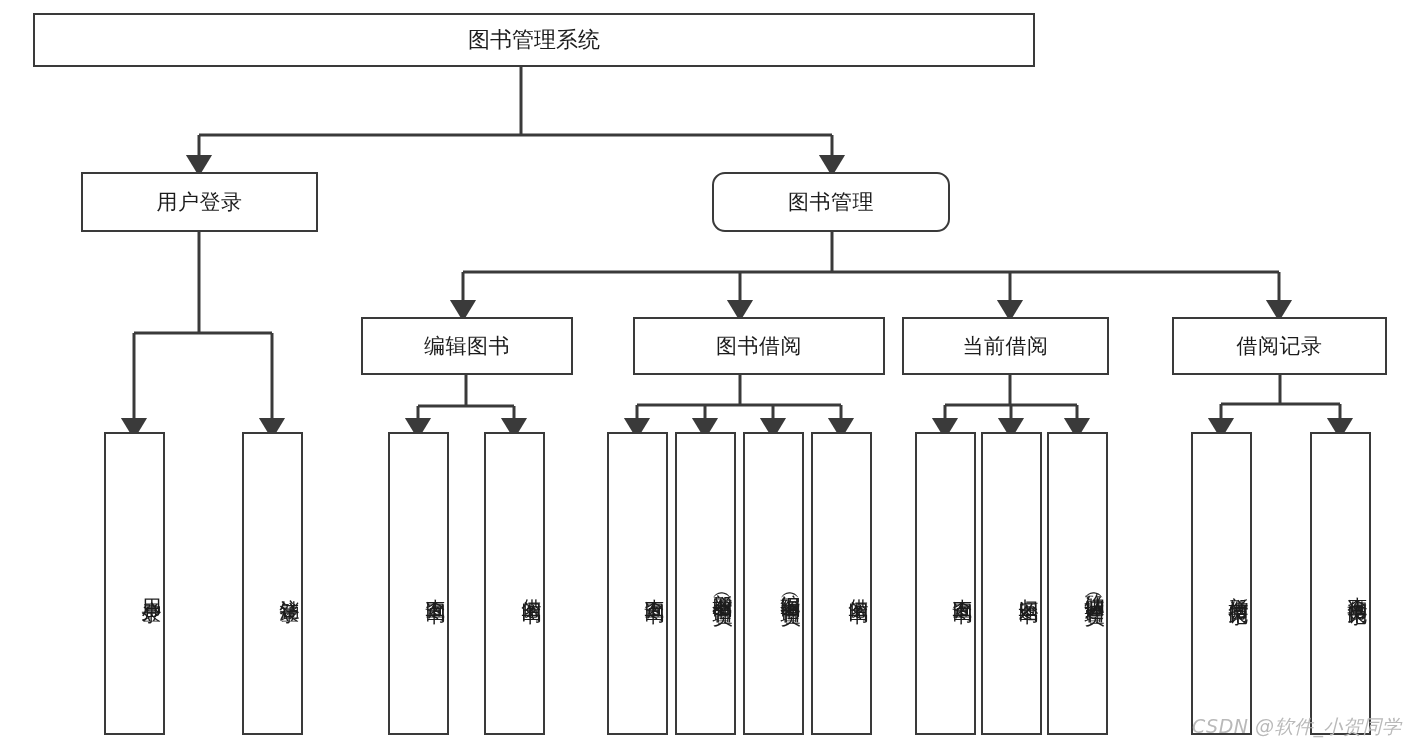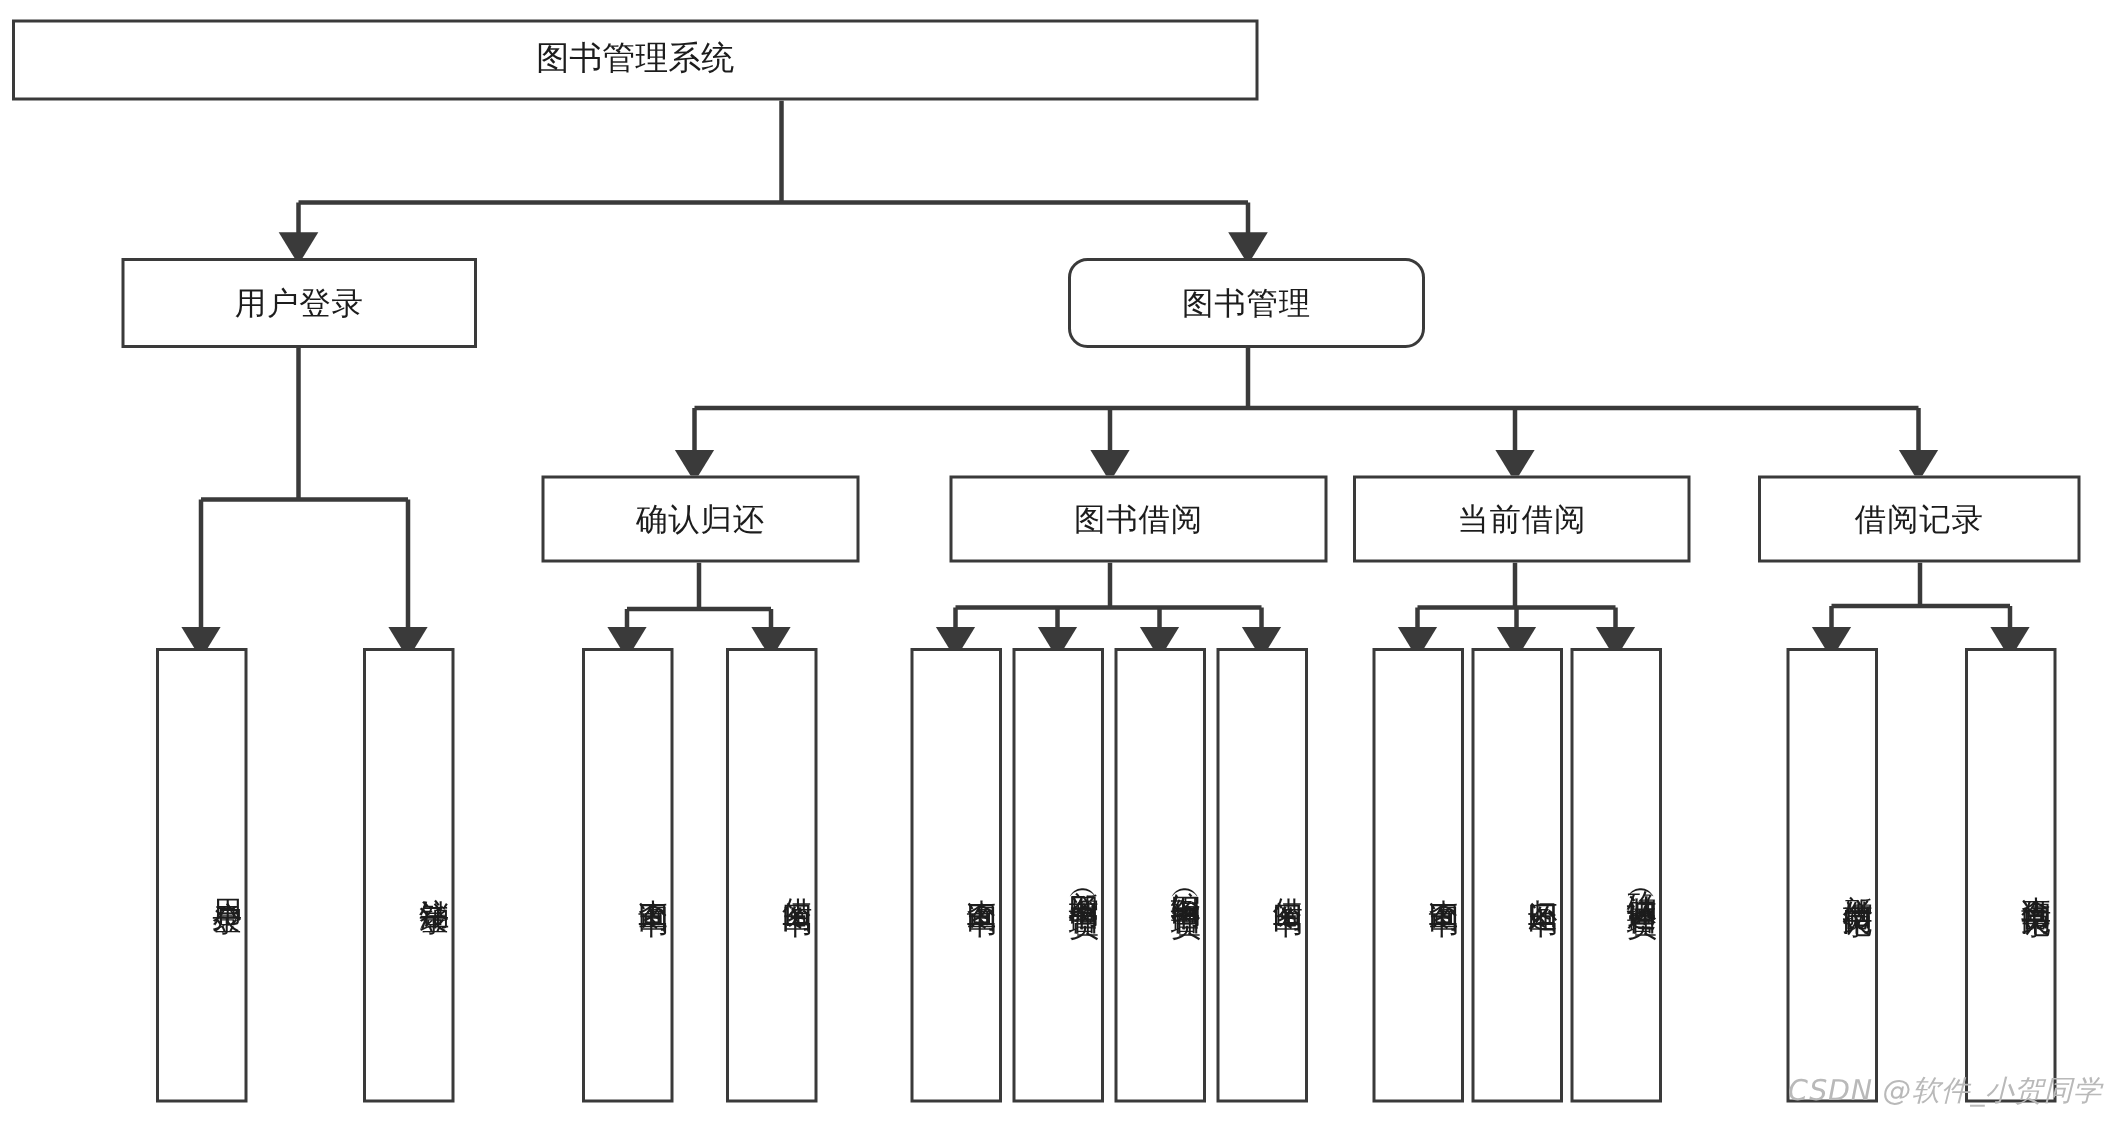--- a/index.html
+++ b/index.html
@@ -116,28 +116,28 @@
       <path d="M1011,405 L1011,428" marker-end="url(#arrow)"></path>
       <path d="M1077,405 L1077,428" marker-end="url(#arrow)"></path>
 
       <path d="M1280,375 L1280,404"></path>
       <path d="M1221,404 L1340,404"></path>
       <path d="M1221,404 L1221,428" marker-end="url(#arrow)"></path>
       <path d="M1340,404 L1340,428" marker-end="url(#arrow)"></path>
     </g>
   </svg>
 
-  <div class="node root" style="left:8px; top:13px; width:831px; height:54px;">图书管理系统</div>
+  <div class="node root" style="left:33px; top:13px; width:1002px; height:54px;">图书管理系统</div>
 
   <div class="node h" style="left:81px; top:172px; width:237px; height:60px;">用户登录</div>
   <div class="node h" style="left:712px; top:172px; width:238px; height:60px;border-radius:13px;">图书管理</div>
 
-  <div class="node h" style="left:361px; top:317px; width:212px; height:58px;">确认归还</div>
+  <div class="node h" style="left:361px; top:317px; width:212px; height:58px;">编辑图书</div>
   <div class="node h" style="left:633px; top:317px; width:252px; height:58px;">图书借阅</div>
-  <div class="node h" style="left:902px; top:317px; width:225px; height:58px;">当前借阅</div>
+  <div class="node h" style="left:902px; top:317px; width:207px; height:58px;">当前借阅</div>
   <div class="node h" style="left:1172px; top:317px; width:215px; height:58px;">借阅记录</div>
 
   <div class="node v" style="left:104px; top:432px; width:61px; height:303px;">
     <span class="vtext">用户登录</span>
   </div>
   <div class="node v" style="left:242px; top:432px; width:61px; height:303px;">
     <span class="vtext">注销登录</span>
   </div>
 
   <div class="node v" style="left:388px; top:432px; width:61px; height:303px;">

